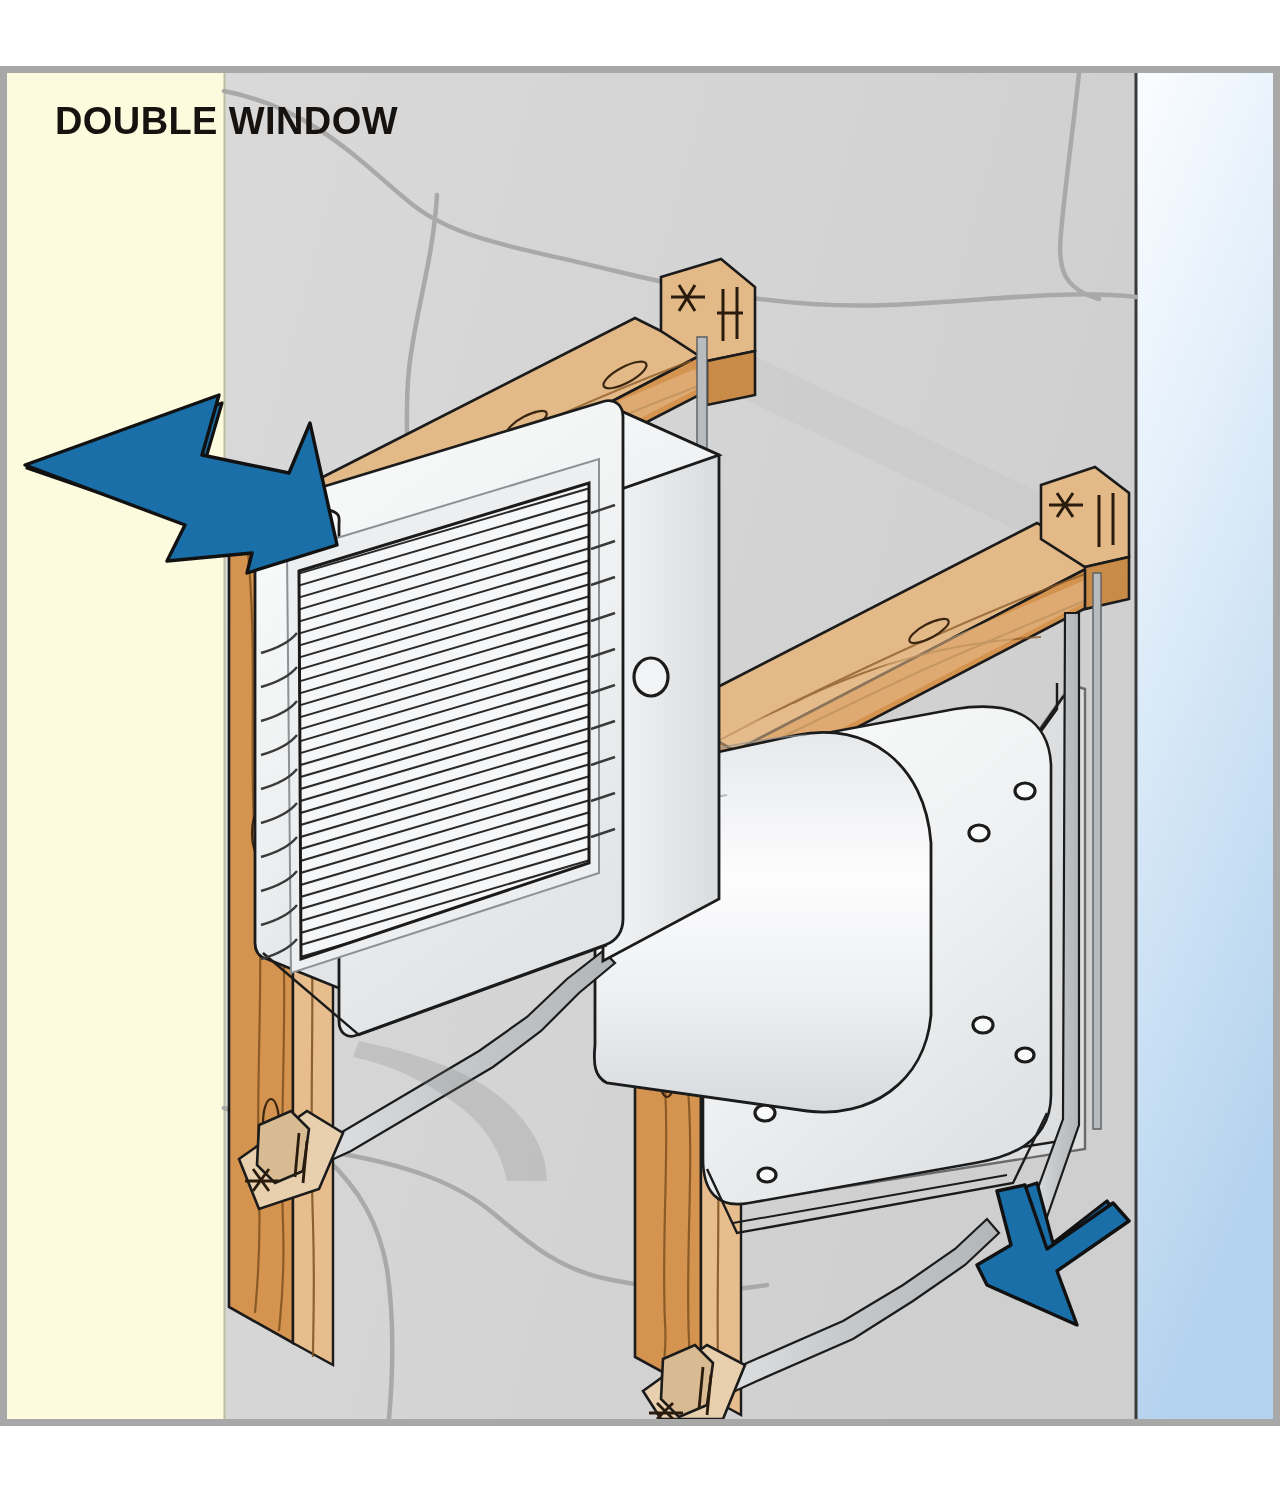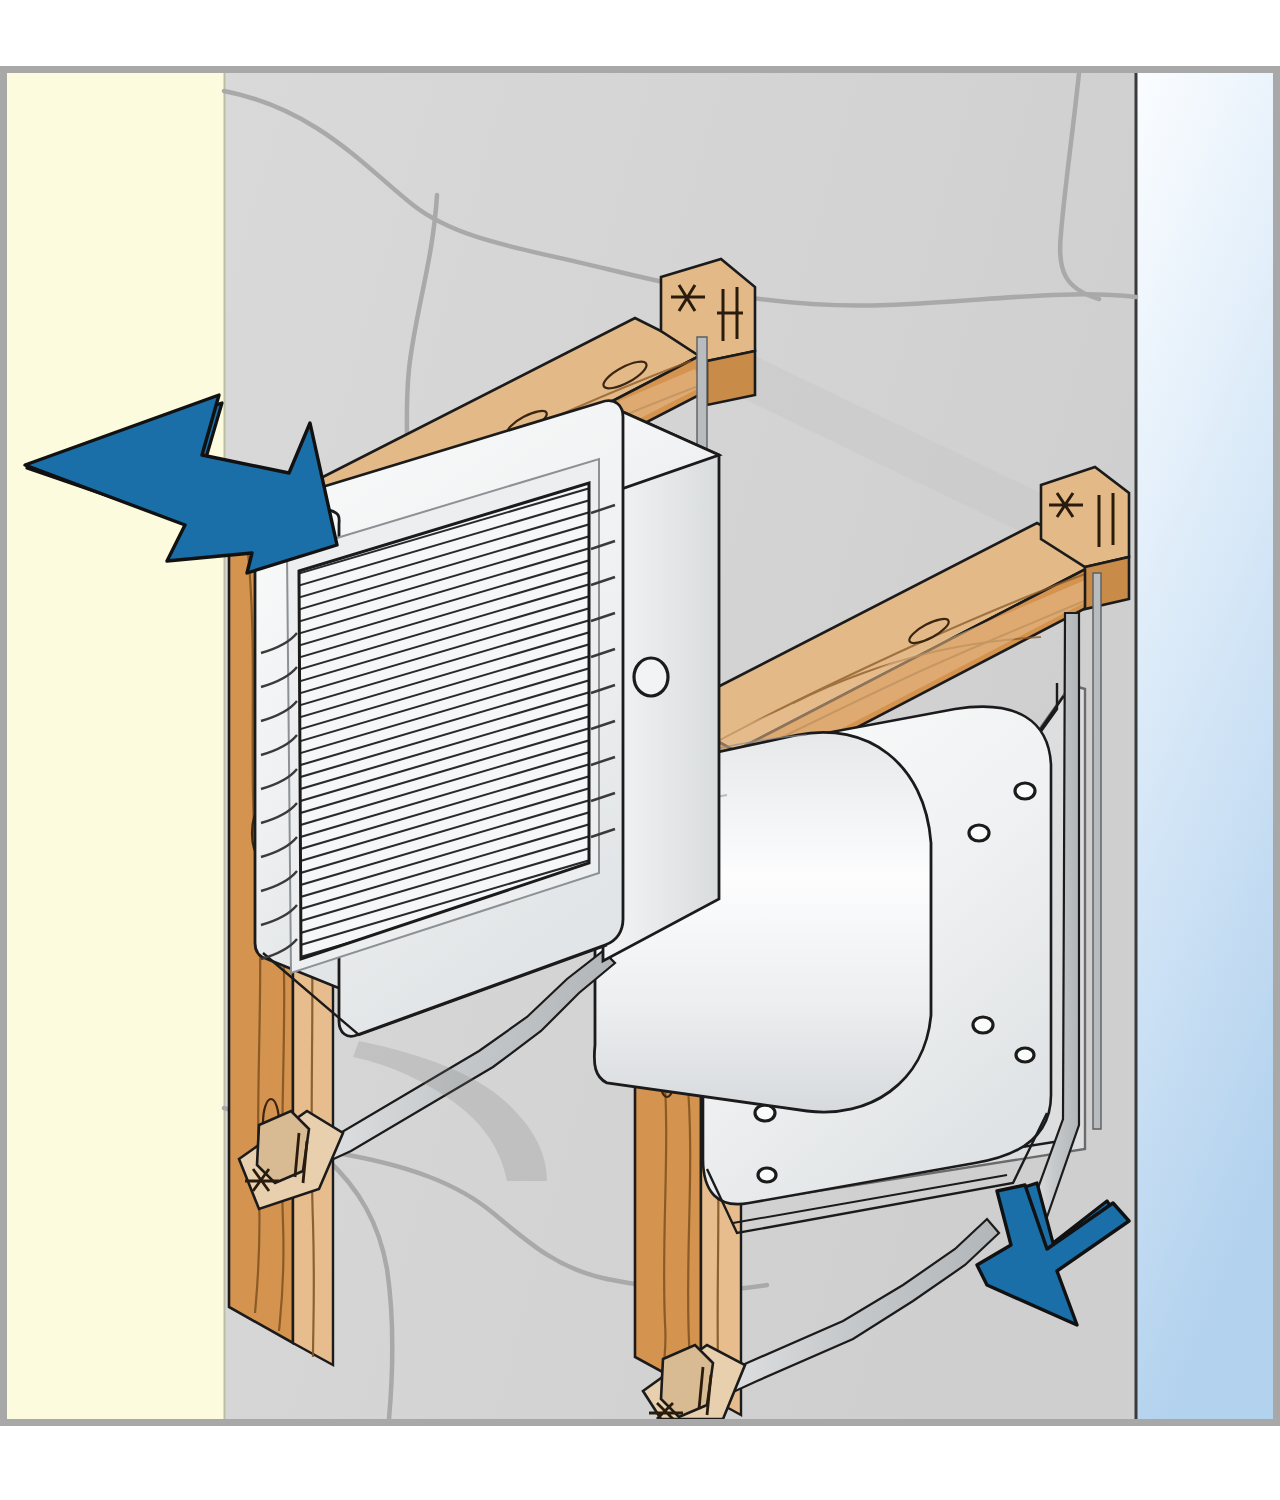--- a/index.html
+++ b/index.html
@@ -343,14 +343,15 @@
       </g>
 
       <g opacity="0.22">
         <path d="M 352 968 C 420 982 470 1002 500 1030 C 528 1056 540 1082 540 1108
                  L 500 1108 C 494 1078 478 1052 448 1030 C 418 1008 384 992 346 984 Z" fill="#7a7a7a"></path>
       </g>
 
     </svg>
   </div>
 
+  <div id="title">DOUBLE WINDOW</div>
 
 </div>
 
 </body></html>

